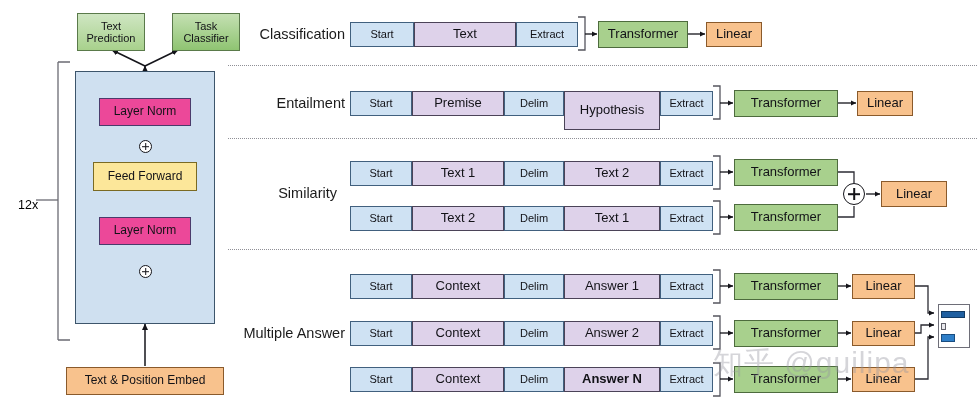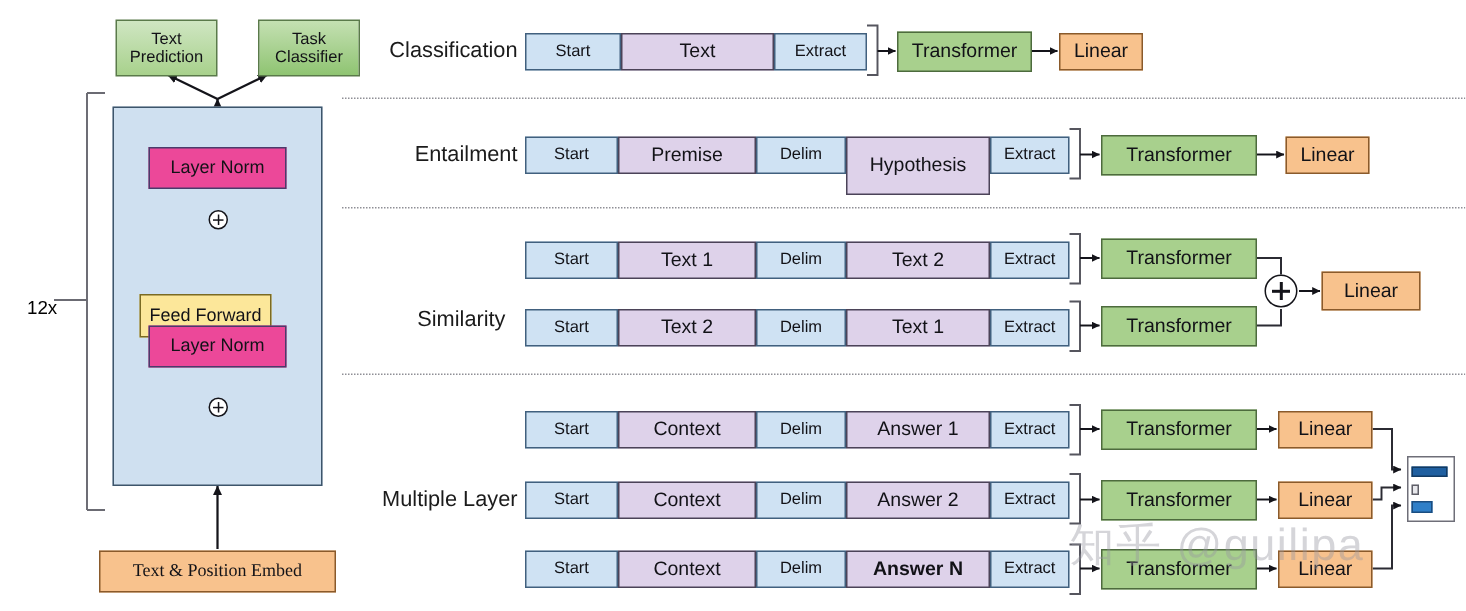--- a/index.html
+++ b/index.html
@@ -197,37 +197,37 @@
 Prediction</div>
   <div class="nodebox c-green2 t11" style="left:145px; top:13px; width:68px; height:38px;margin-left:27px;">Task
 Classifier</div>
 
   <div class="nodebox c-panel" style="left:75px; top:71px; width:140px; height:253px;"></div>
 
   <div class="nodebox c-purple t12" style="left:99px; top:98px; width:92px; height:28px;">Layer Norm</div>
 
   <div class="plus" style="left:139px; top:140px; width:13px; height:13px;"></div>
 
-  <div class="nodebox c-yellow t12" style="left:93px; top:162px; width:88px; height:29px;margin-top:34px;">Feed Forward</div>
+  <div class="nodebox c-yellow t12" style="left:93px; top:162px; width:104px; height:29px;">Feed Forward</div>
 
   <div class="nodebox c-purple t12" style="left:99px; top:217px; width:92px; height:28px;">Layer Norm</div>
 
   <div class="plus" style="left:139px; top:265px; width:13px; height:13px;"></div>
 
 
-  <div class="nodebox c-orange t12" style="left:66px; top:367px; width:158px; height:28px;font-family:Liberation Serif, serif;">Text &amp; Position Embed</div>
+  <div class="nodebox c-orange t12" style="left:66px; top:367px; width:158px; height:28px;">Text &amp; Position Embed</div>
 
   <div class="sep" style="top:65px;"></div>
   <div class="sep" style="top:138px;"></div>
   <div class="sep" style="top:249px;"></div>
 
   <div class="rowlabel" style="left:240px; top:26px; width:105px;">Classification</div>
   <div class="rowlabel" style="left:240px; top:95px; width:105px;">Entailment</div>
-  <div class="rowlabel" style="left:232px; top:185px; width:105px;margin-top:20px;">Similarity</div>
-  <div class="rowlabel" style="left:222px; top:325px; width:123px;">Multiple Layer</div>
+  <div class="rowlabel" style="left:232px; top:185px; width:105px;">Similarity</div>
+  <div class="rowlabel" style="left:222px; top:325px; width:123px;">Multiple Answer</div>
 
   <div class="nodebox c-blue t11" style="left:350px; top:22px; width:64px; height:25px;">Start</div>
   <div class="nodebox c-purplelt t13" style="left:414px; top:22px; width:102px; height:25px;">Text</div>
   <div class="nodebox c-blue t11" style="left:516px; top:22px; width:62px; height:25px;">Extract</div>
   <div class="nodebox c-green-t t13" style="left:598px; top:21px; width:90px; height:27px;">Transformer</div>
   <div class="nodebox c-orange t13" style="left:706px; top:22px; width:56px; height:25px;">Linear</div>
 
   <div class="nodebox c-blue t11" style="left:350px; top:91px; width:62px; height:25px;">Start</div>
   <div class="nodebox c-purplelt t13" style="left:412px; top:91px; width:92px; height:25px;">Premise</div>
   <div class="nodebox c-blue t11" style="left:504px; top:91px; width:60px; height:25px;">Delim</div>

